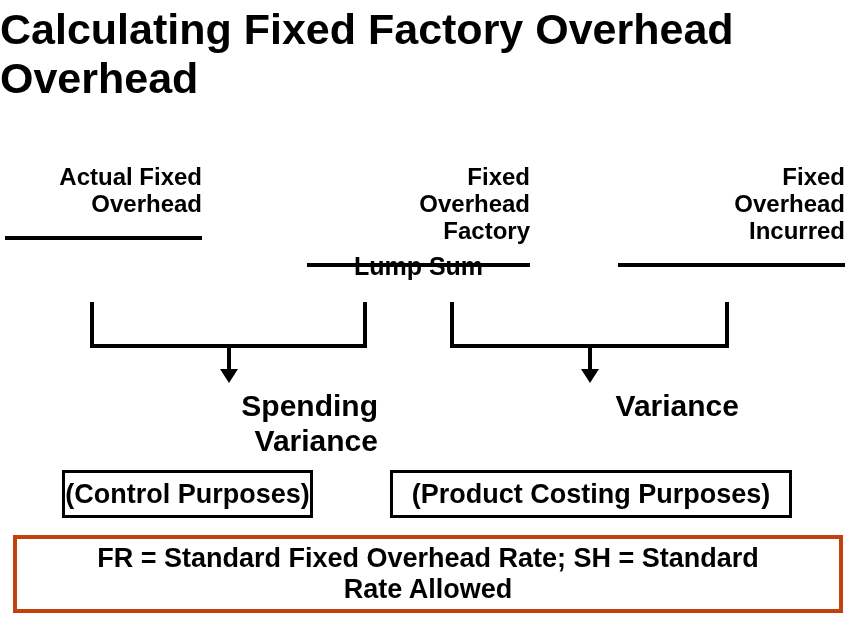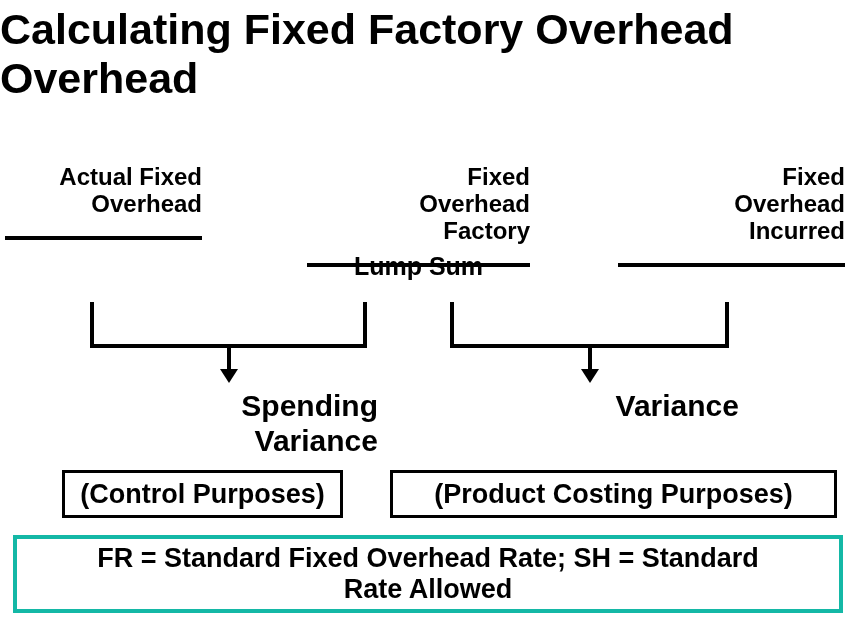--- a/index.html
+++ b/index.html
@@ -83,27 +83,27 @@
     position:absolute;
     top:470px;
     height:48px;
     border:3px solid #000;
     display:flex;
     align-items:center;
     justify-content:center;
     font-size:27px;
     white-space:nowrap;
   }
-  .purpose-1 { left:62px;  width:281px; }
-  .purpose-2 { left:390px; width:447px; }
+  .purpose-1 { left:62px;  width:251px; }
+  .purpose-2 { left:390px; width:402px; }
   .legend {
     position:absolute;
     left:13px; top:535px;
     width:830px; height:78px;
-    border:4px solid #14b8a6;
+    border:4px solid #c2410c;
     display:flex;
     flex-direction:column;
     align-items:center;
     justify-content:center;
     text-align:center;
     font-size:27px;
     line-height:31px;
   }
 </style>
 </head>

